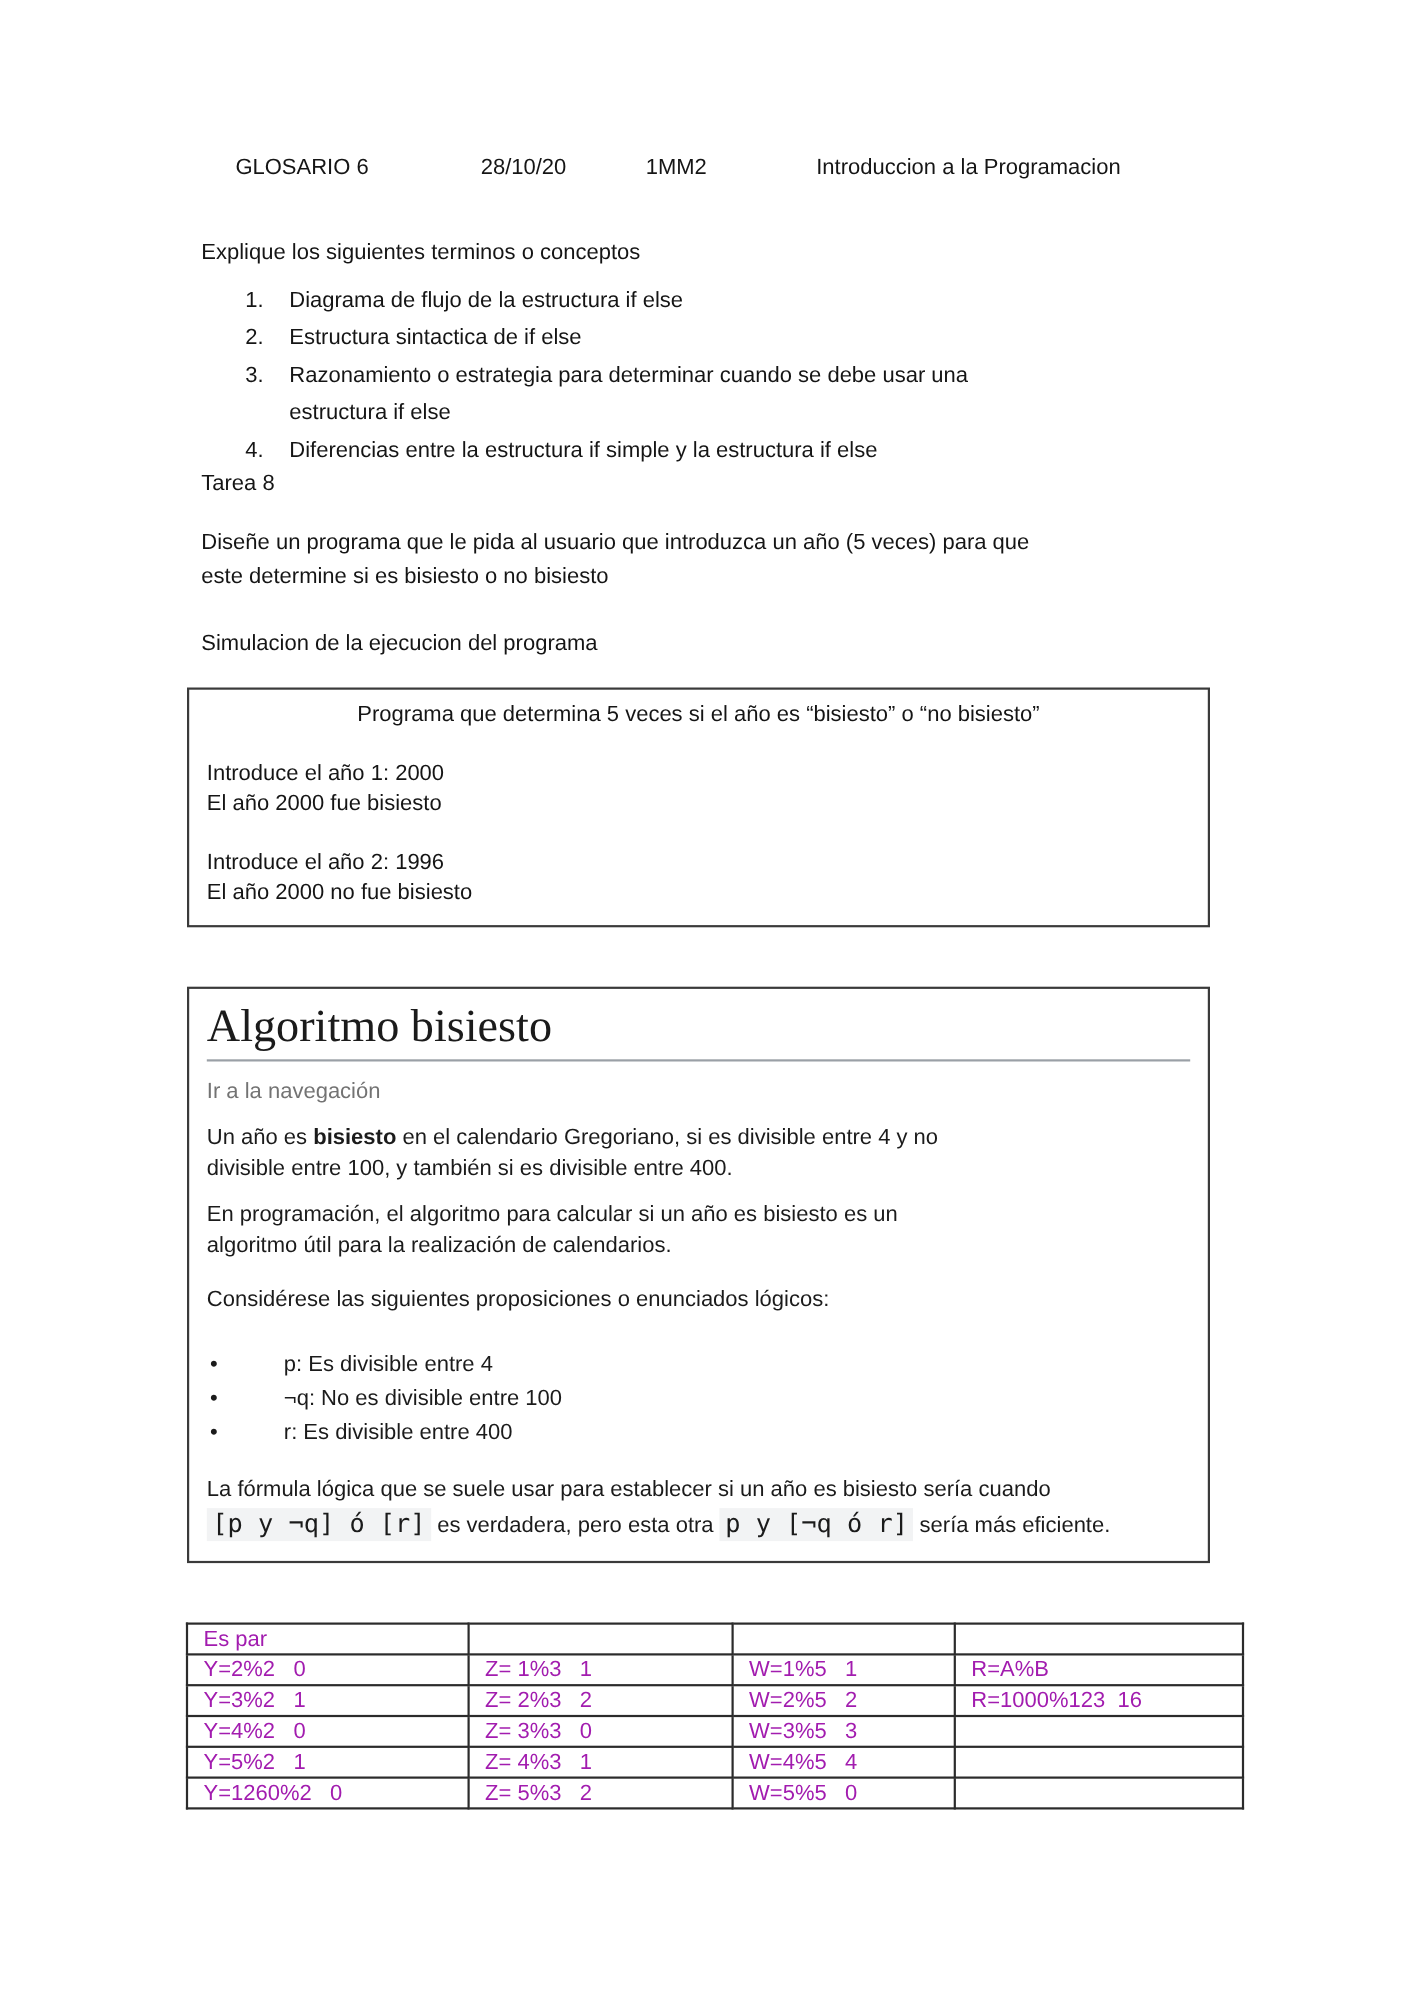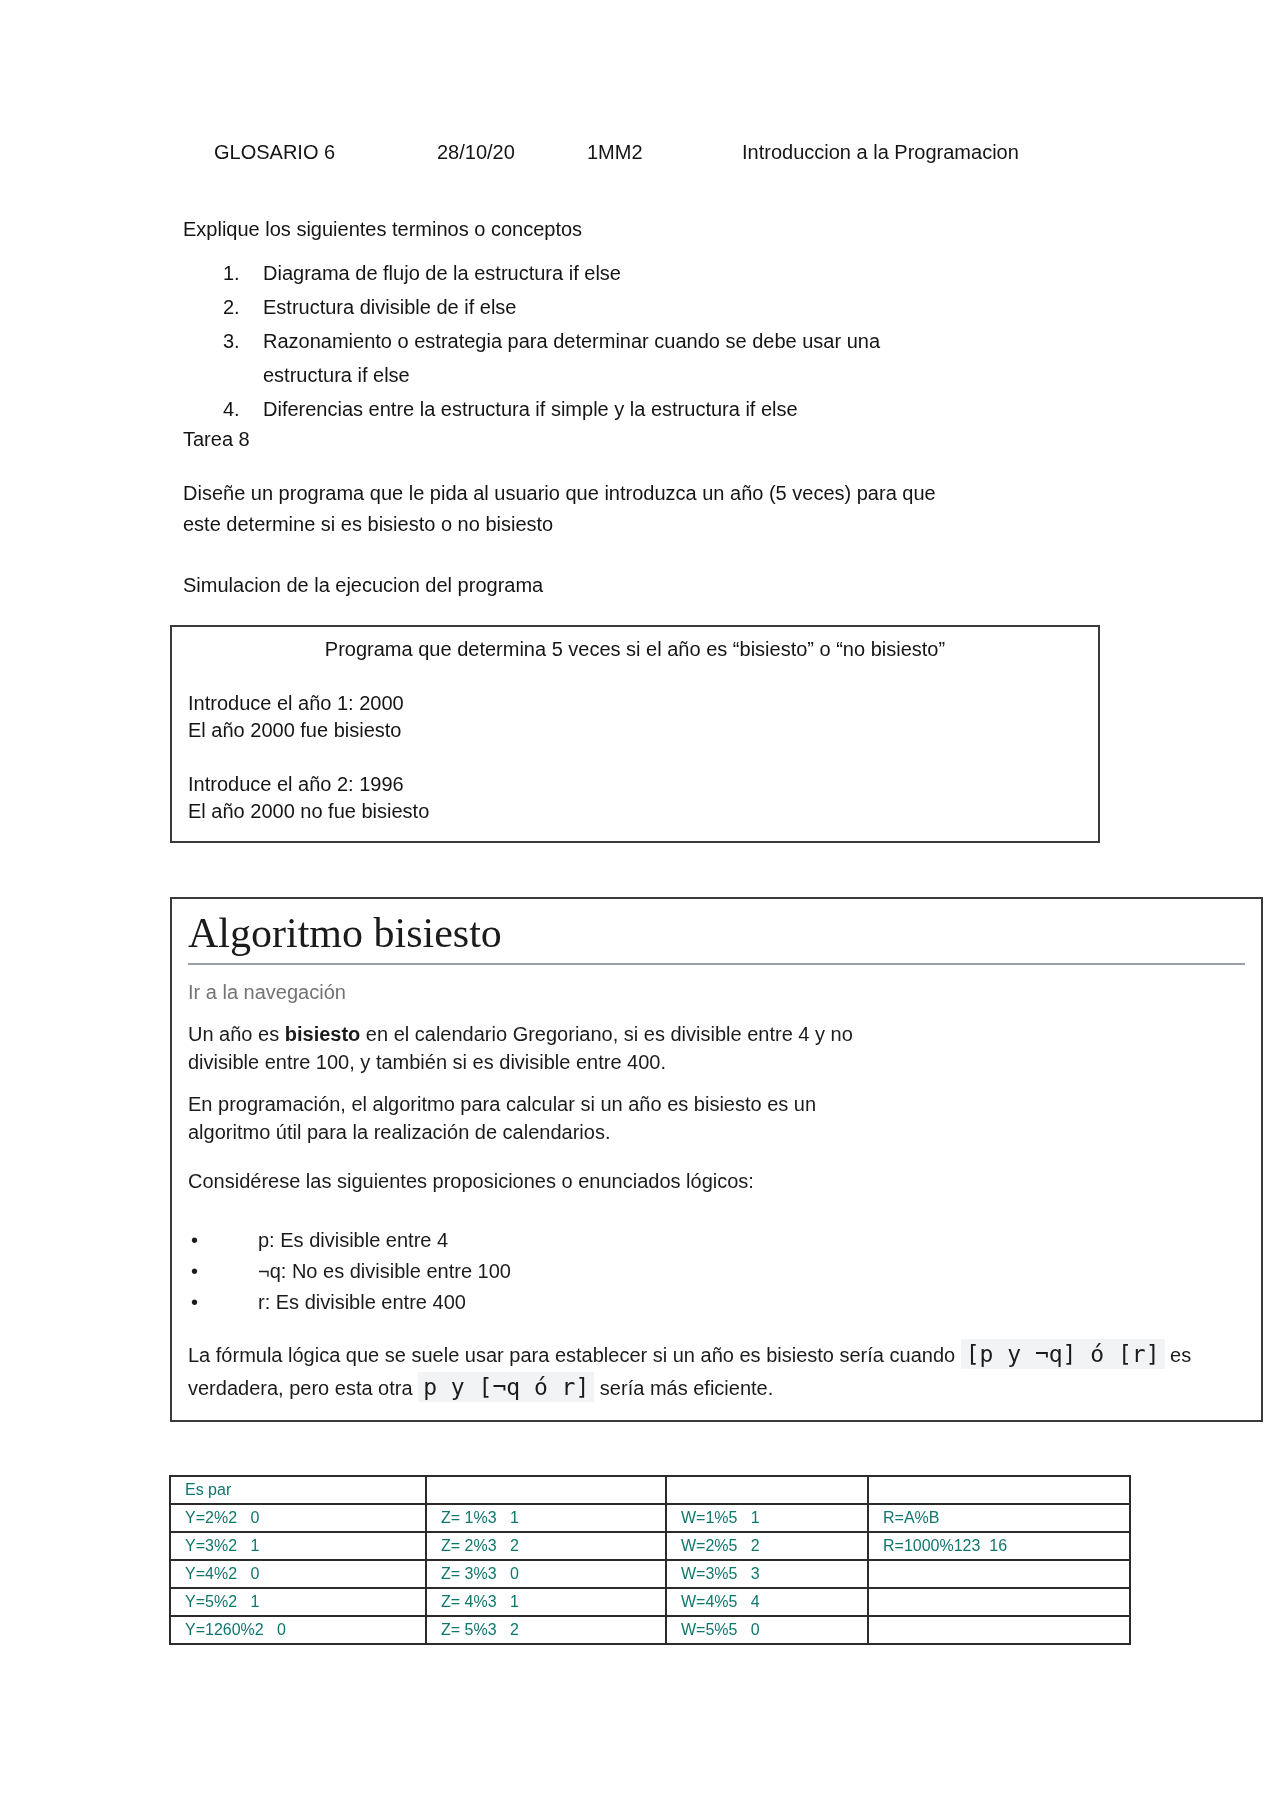--- a/index.html
+++ b/index.html
@@ -26,21 +26,21 @@
   
   .pbox {
     left:170px; top:625px; width:930px; height:218px;
     border:2px solid #3a3a3a; padding:9px 16px 0 16px;
   }
   .pbox .pbox-title { text-align:center; line-height:27px; }
   .pbox .pbox-body { line-height:27px; white-space:pre-line; }
 
   
   .wbox {
-    left:170px; top:897px; width:1093px; min-height:523px;
+    left:170px; top:897px; width:930px; min-height:523px;
     border:2px solid #3a3a3a; padding:10px 16px 16px 16px;
     color:#1b1b1b;
   }
   .wiki-h1 {
     font-family:"Liberation Serif","DejaVu Serif",serif;
     font-weight:400; font-size:42px; line-height:48px;
     padding-bottom:6px; border-bottom:2px solid #9aa0a6;
   }
   .wiki-nav { margin-top:13px; line-height:28px; }
   .wiki-nav a { color:#737373; text-decoration:none; cursor:pointer; }
@@ -57,21 +57,21 @@
     font-size:23px;
     background:#f2f3f4;
     padding:2px 5px;
     white-space:pre;
   }
 
   
   table.modtab {
     position:absolute; left:169px; top:1475px;
     border-collapse:collapse; table-layout:fixed;
-    width:943px; font-size:16px; color:#0f766e;
+    width:943px; font-size:20px; color:#a21caf;
   }
   table.modtab td {
     border:2px solid #2b2b2b;
     height:28px; padding:0 4px 0 14px;
     white-space:pre; vertical-align:middle;
     overflow:hidden;
   }
   .c1{width:256px;} .c2{width:240px;} .c3{width:202px;} .c4{width:262px;}
 </style>
 </head>
@@ -88,21 +88,21 @@
 
   <div class="abs" style="top:218px; left:183px;">Explique los siguientes terminos o conceptos</div>
 
   <div class="abs numlist" style="top:256px; left:223px; width:830px;">
     <div class="li-row">
       <span class="num">1.</span>
       <span class="li-text">Diagrama de flujo de la estructura if else</span>
     </div>
     <div class="li-row">
       <span class="num">2.</span>
-      <span class="li-text">Estructura divisible de if else</span>
+      <span class="li-text">Estructura sintactica de if else</span>
     </div>
     <div class="li-row">
       <span class="num">3.</span>
       <span class="li-text">Razonamiento o estrategia para determinar cuando se debe usar una
 estructura if else</span>
     </div>
     <div class="li-row">
       <span class="num">4.</span>
       <span class="li-text">Diferencias entre la estructura if simple y la estructura if else</span>
     </div>

